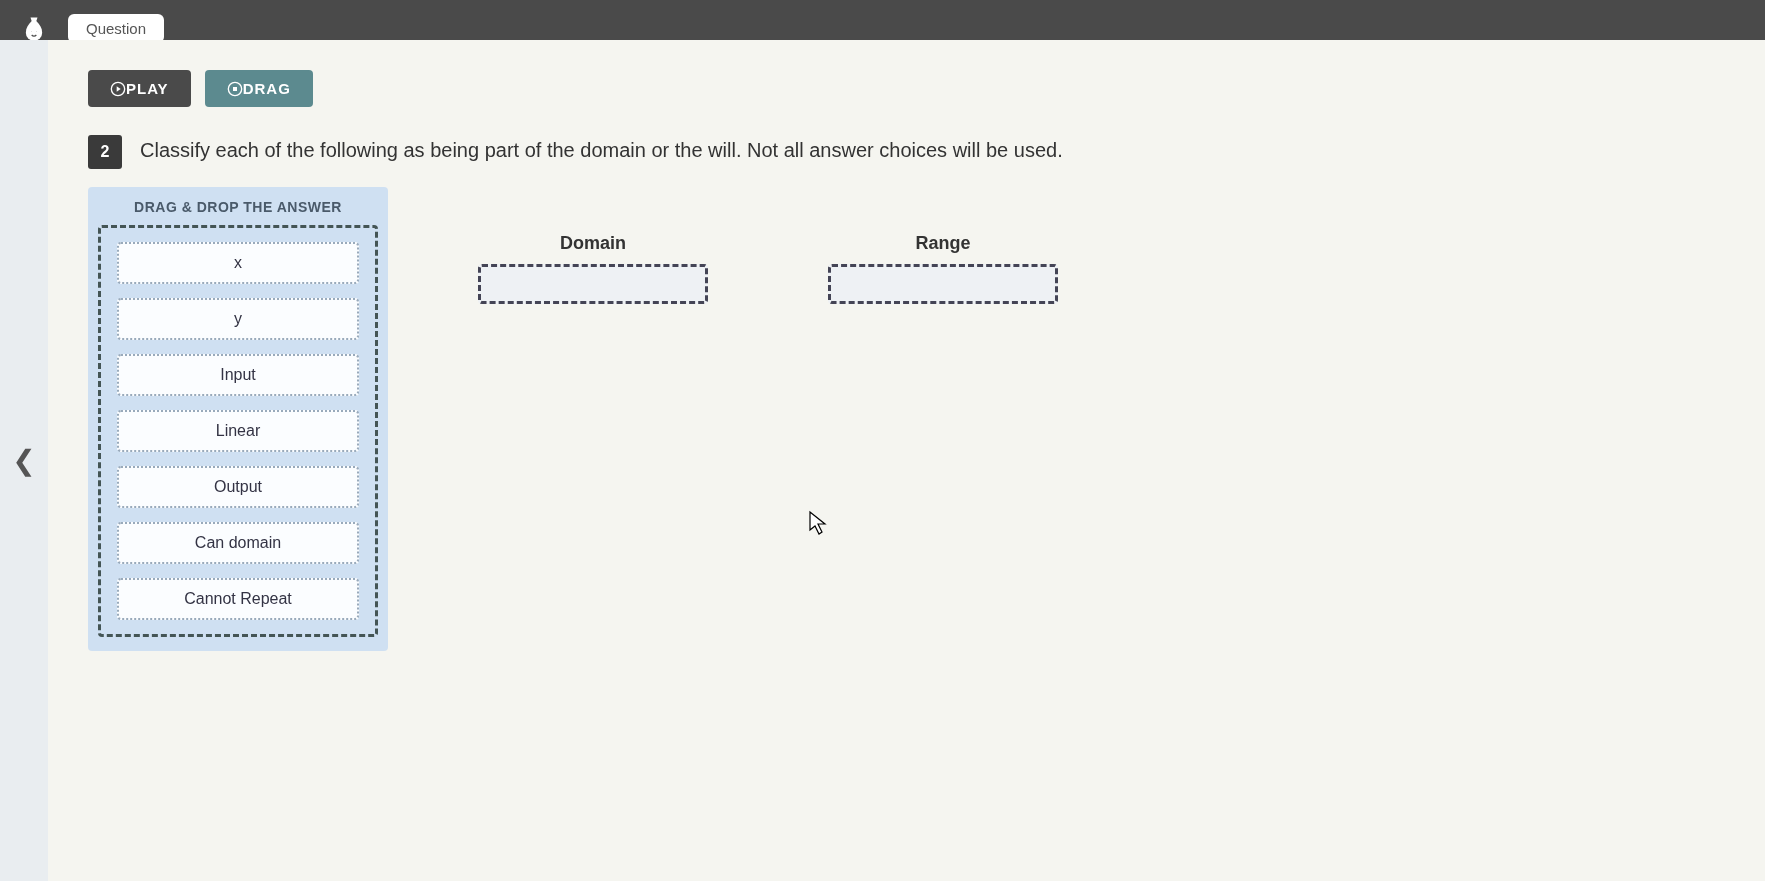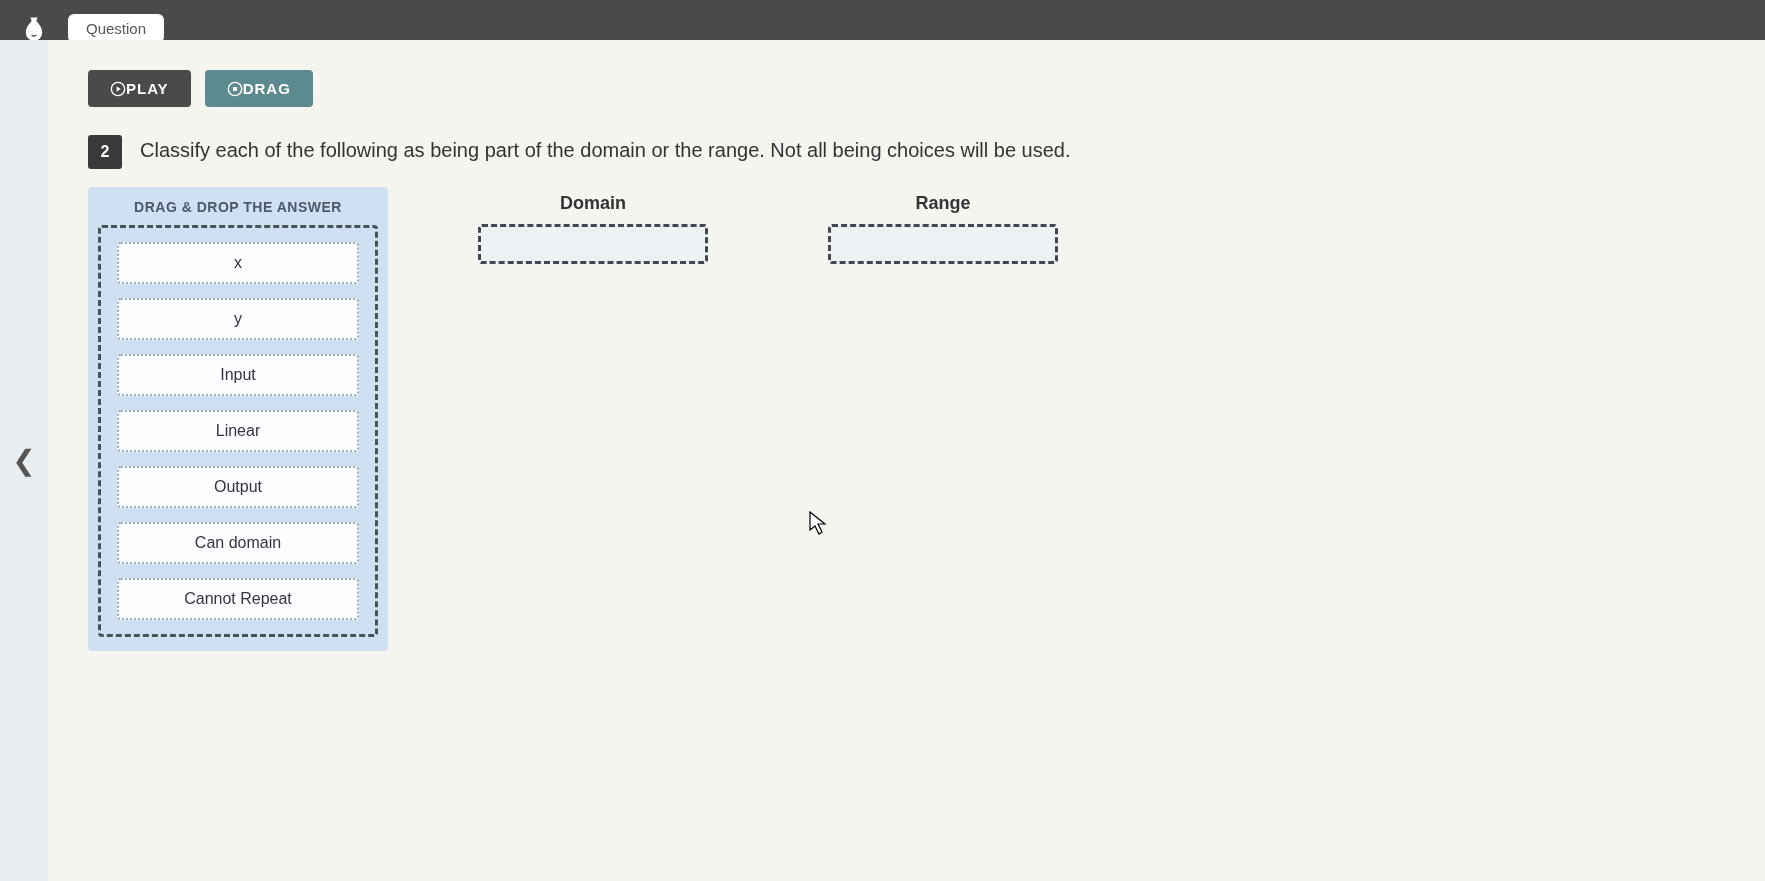--- a/index.html
+++ b/index.html
@@ -159,20 +159,21 @@
   .drop-col {
     display: flex;
     flex-direction: column;
     align-items: center;
     gap: 10px;
   }
   .drop-label {
     font-size: 18px;
     font-weight: 700;
     color: #333;
+    margin-top: 40px;
   }
   .drop-zone {
     width: 230px;
     height: 40px;
     border: 3px dashed #445;
     border-radius: 4px;
     background: #eef1f4;
   }
 
   .cursor-arrow {
@@ -219,21 +220,21 @@
         <svg viewBox="0 0 24 24">
           <circle cx="12" cy="12" r="10" fill="none" stroke="#fff" stroke-width="2"></circle>
           <rect x="9" y="9" width="6" height="6" fill="#fff"></rect>
         </svg>
         <span>DRAG</span>
       </button>
     </div>
 
     <div class="question-row">
       <div class="qnum">2</div>
-      <div class="qtext">Classify each of the following as being part of the domain or the range. Not all being choices will be used.</div>
+      <div class="qtext">Classify each of the following as being part of the domain or the will. Not all answer choices will be used.</div>
     </div>
 
     <div class="workarea">
 
       <div class="answer-panel">
         <div class="answer-panel-title">DRAG &amp; DROP THE ANSWER</div>
         <div class="answer-dashed">
           <div class="drag-item">x</div>
           <div class="drag-item">y</div>
           <div class="drag-item">Input</div>

